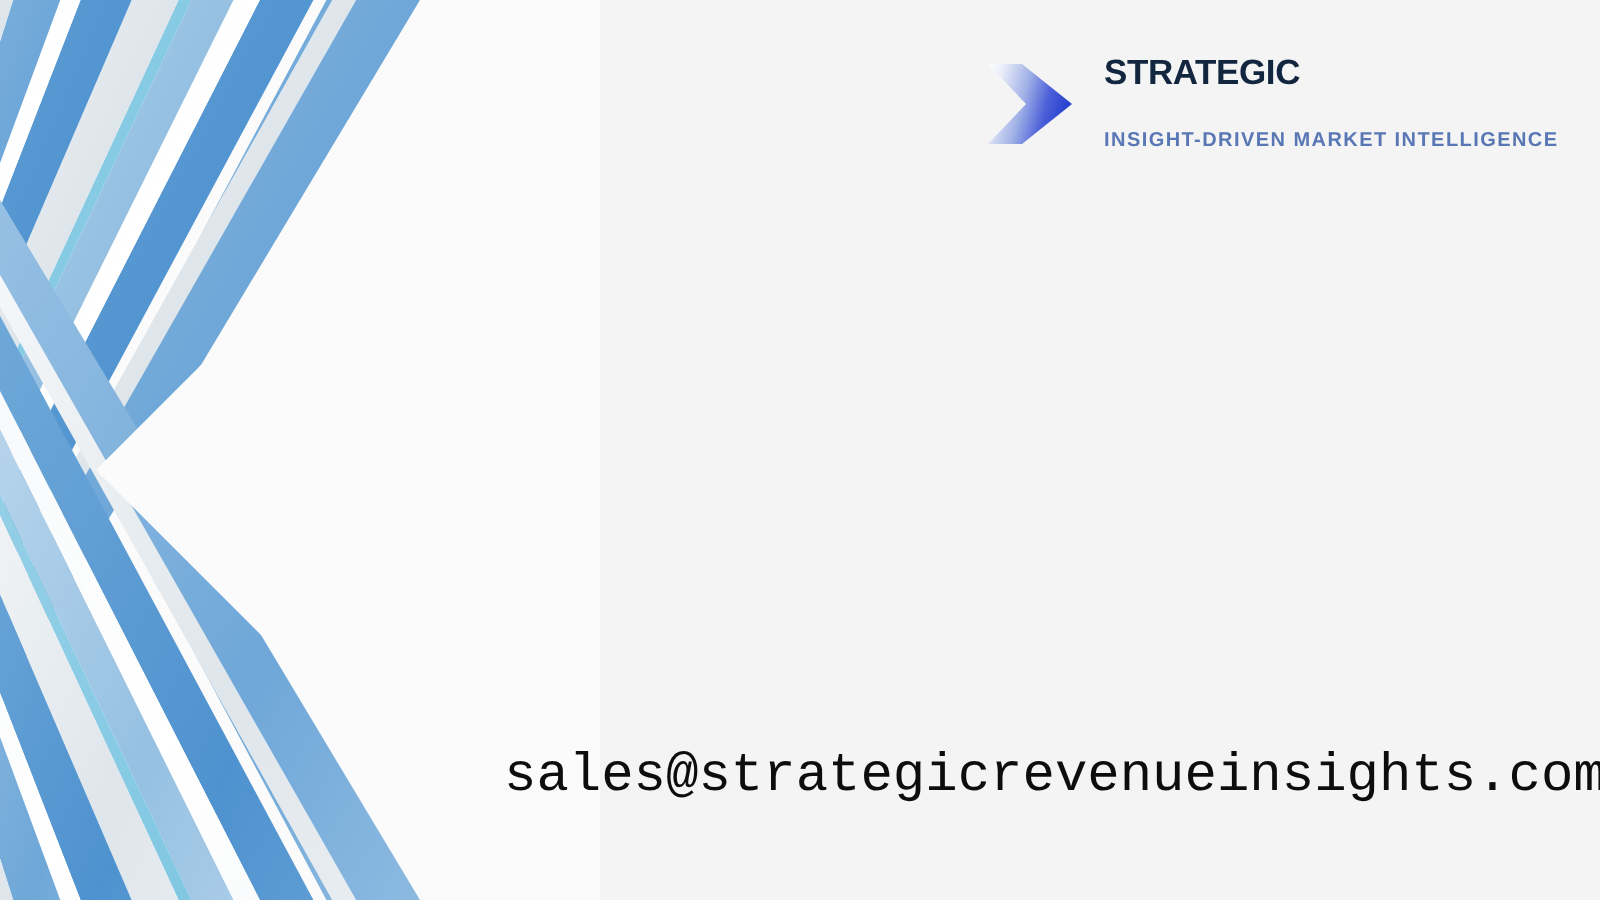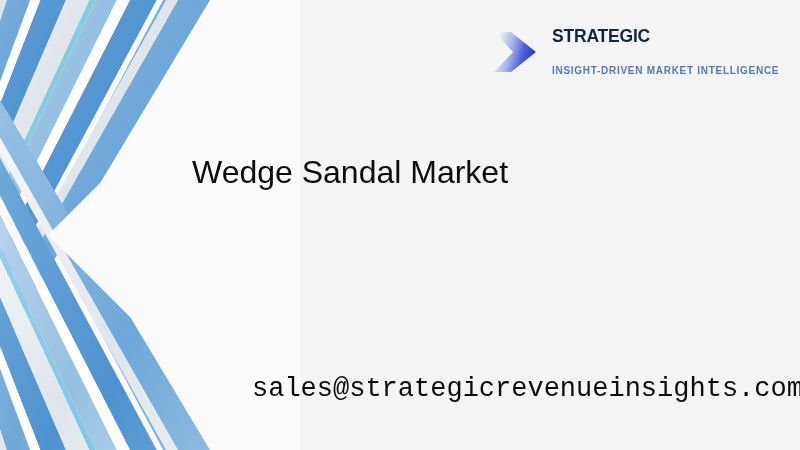--- a/index.html
+++ b/index.html
@@ -216,17 +216,16 @@
         </defs>
         <path d="M3,4 L20,4 L45,24 L20,44 L3,44 L22,24 Z" fill="url(#logoGrad)" stroke="none" stroke-linejoin="round"></path>
       </svg>
     </div>
     <div class="logo-text">
       <div class="logo-line1">STRATEGIC</div>
       <div class="logo-tagline">INSIGHT-DRIVEN MARKET INTELLIGENCE</div>
     </div>
   </div>
 
-  <h1 class="title">Wedge Sandal Market</h1>
 
   <div class="email">sales@strategicrevenueinsights.com</div>
 
 </div>
 
 </body></html>

